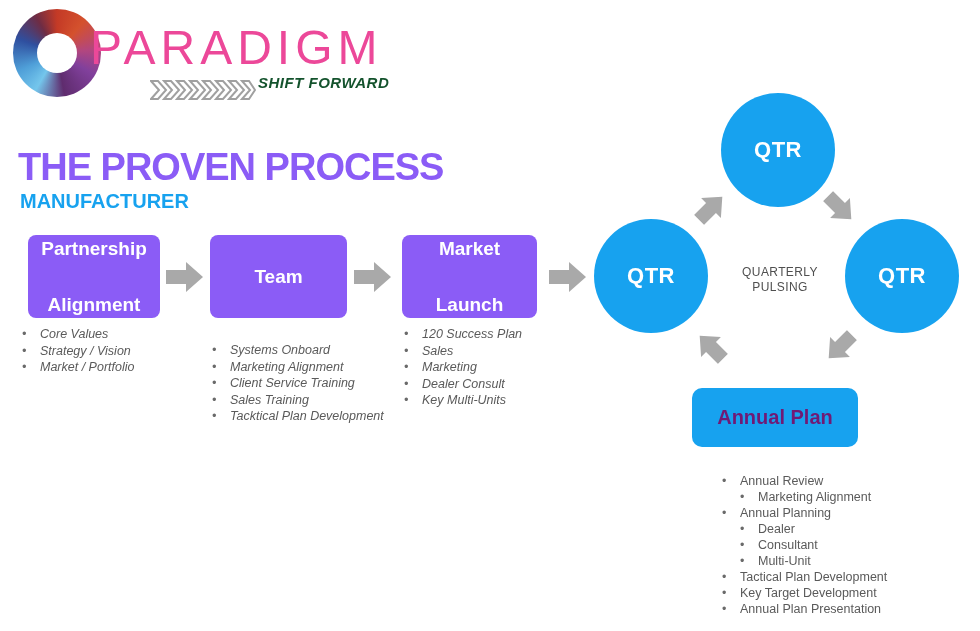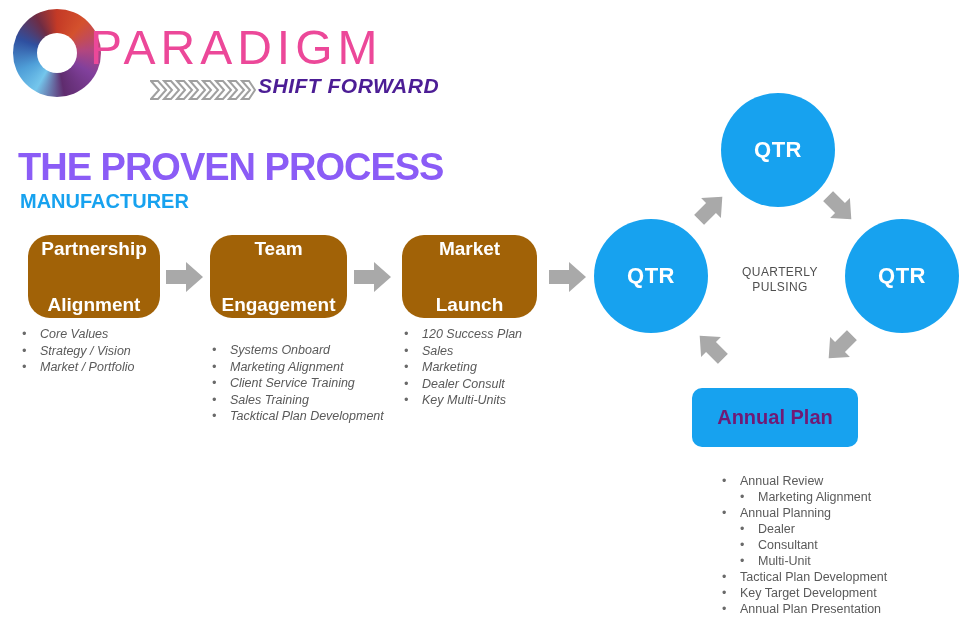--- a/index.html
+++ b/index.html
@@ -17,35 +17,35 @@
   .logo-swirl::after {
     content:""; position:absolute; left:24px; top:24px; width:40px; height:40px;
     border-radius:50%; background:#fff;
   }
   .brand-word {
     position:absolute; left:90px; top:22px; font-size:48px; font-weight:400;
     color:#ec4899; letter-spacing:5px; line-height:52px;text-align:center;
   }
   .tagline-chevrons { position:absolute; left:150px; top:80px; }
   .tagline-text {
-    position:absolute; left:258px; top:74px; font-size:21px; font-weight:bold;
-    font-style:italic; color:#4c1d95; letter-spacing:0.5px;
+    position:absolute; left:258px; top:74px; font-size:15px; font-weight:bold;
+    font-style:italic; color:#14532d; letter-spacing:0.5px;
   }
   
   .main-title {
     position:absolute; left:18px; top:146px; font-size:38px; font-weight:bold;
     color:#8b5cf6; letter-spacing:-1px;
   }
   .sub-title {
     position:absolute; left:20px; top:190px; font-size:20px; font-weight:bold;
     color:#17a2ef; letter-spacing:0px;
   }
   
   .step-box {
-    position:absolute; top:235px; height:83px; background:#a16207; border-radius:22px;
+    position:absolute; top:235px; height:83px; background:#8b5cf6; border-radius:8px;
     color:#fff; font-weight:bold; font-size:19px; line-height:24px;
     display:flex; flex-direction:column; align-items:center; justify-content:center;
     text-align:center;
     gap:32px;
   }
   #step-box-1 { left:28px;  width:132px; }
   #step-box-2 { left:210px; width:137px; }
   #step-box-3 { left:402px; width:135px; }
   .flow-arrow { position:absolute; top:260px; }
   #flow-arrow-1 { left:166px; }
@@ -118,21 +118,20 @@
     <span>Partnership</span>
     <span>Alignment</span>
   </div>
   <div class="flow-arrow" id="flow-arrow-1">
     <svg width="38" height="34" viewBox="0 0 38 34">
         <polygon points="0,10 20,10 20,2 37,17 20,32 20,24 0,24"></polygon>
       </svg>
   </div>
   <div class="step-box" id="step-box-2">
     <span>Team</span>
-    <span>Engagement</span>
   </div>
   <div class="flow-arrow" id="flow-arrow-2">
     <svg width="38" height="34" viewBox="0 0 38 34">
         <polygon points="0,10 20,10 20,2 37,17 20,32 20,24 0,24"></polygon>
       </svg>
   </div>
   <div class="step-box" id="step-box-3">
     <span>Market</span>
     <span>Launch</span>
   </div>

